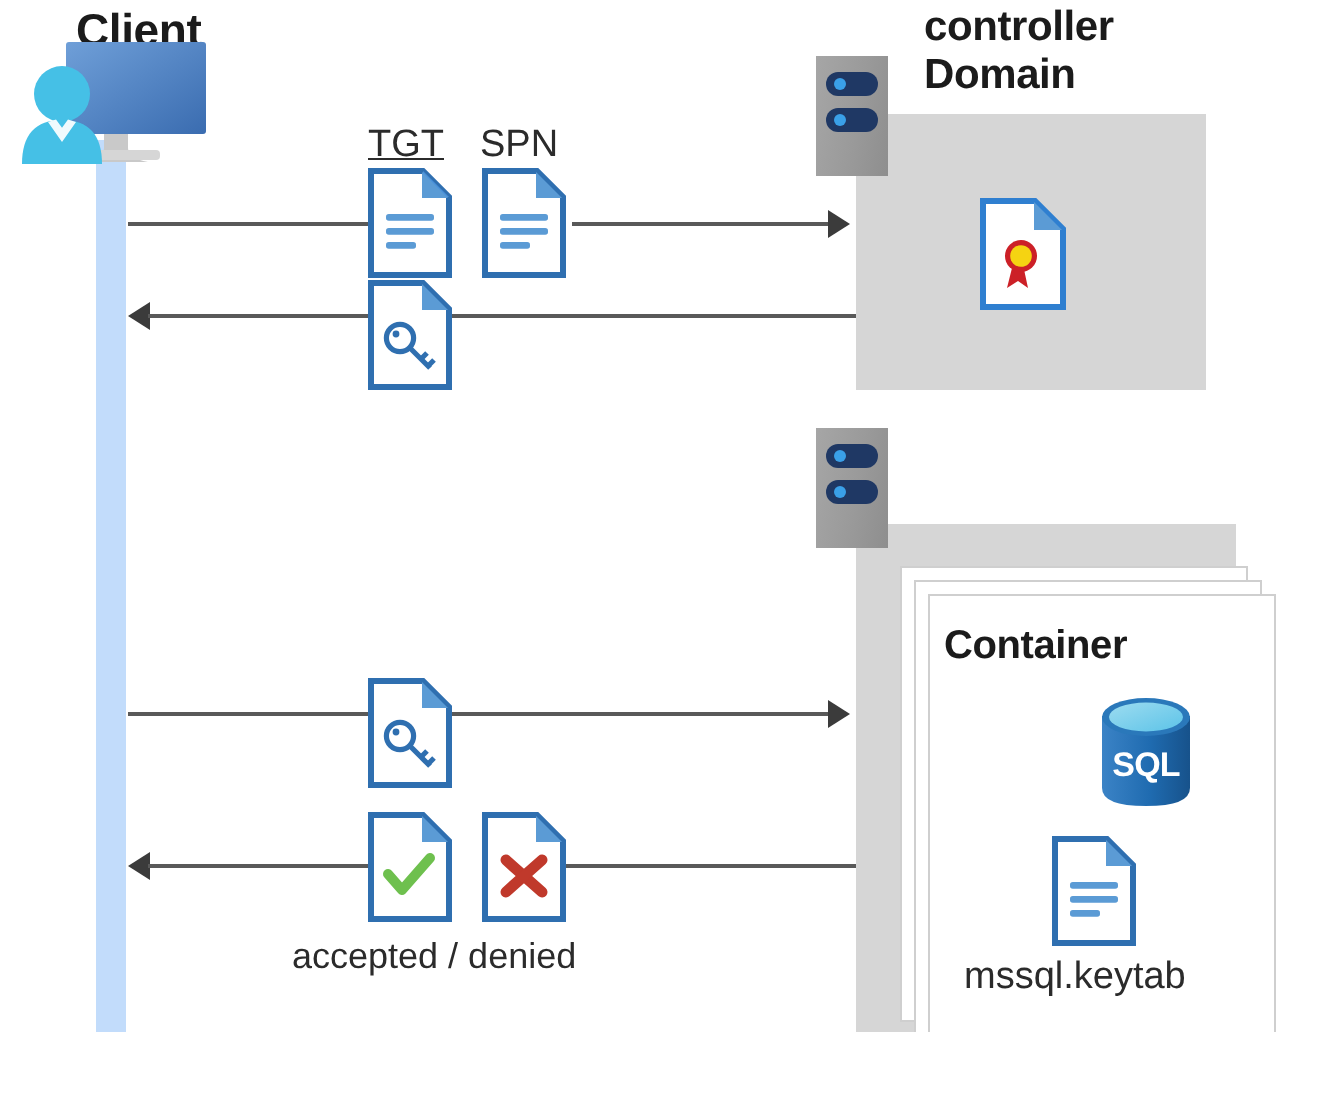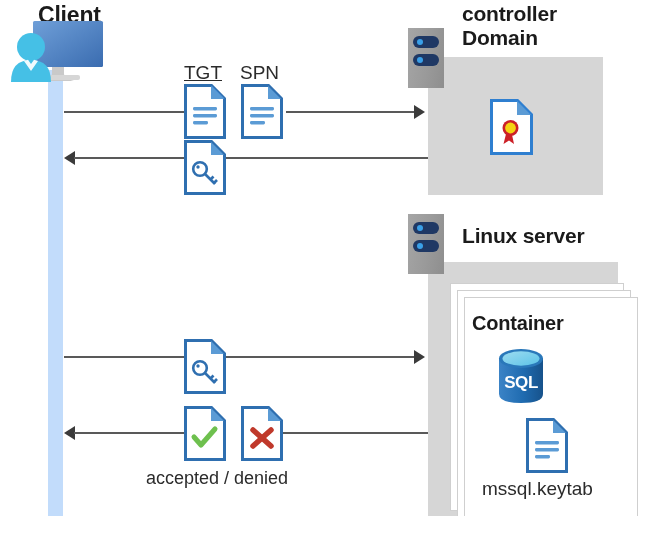--- a/index.html
+++ b/index.html
@@ -151,36 +151,35 @@
 
       <path d="M17 31 l-3.5 14 l5.5 -3.5 l5 3.5 l-3 -14 z" fill="#cc2027"></path>
 
       <circle cx="20.5" cy="29" r="8" fill="#cc2027"></circle>
       <circle cx="20.5" cy="29" r="5.4" fill="#f5d312"></circle>
     </svg>
   </div>
 
   <div class="abs panel" style="left:428px;top:262px;width:190px;height:281px;"></div>
 
-  <div class="abs ttl ttl-linux nosel" style="left:462px;top:224px;">Linux server</div>
 
   <div class="abs rack" style="left:408px;top:214px;width:36px;height:60px;">
     <div class="slot" style="left:5px;top:8px;width:26px;height:12px;"></div>
     <div class="dot" style="left:9px;top:11px;width:6px;height:6px;"></div>
     <div class="slot" style="left:5px;top:26px;width:26px;height:12px;"></div>
     <div class="dot" style="left:9px;top:29px;width:6px;height:6px;"></div>
   </div>
 
   <div class="abs card" style="left:450px;top:283px;width:172px;height:226px;"></div>
   <div class="abs card" style="left:457px;top:290px;width:172px;height:226px;"></div>
   <div class="abs card" style="left:464px;top:297px;width:172px;height:226px;"></div>
 
   <div class="abs ttl ttl-container nosel" style="left:472px;top:312px;text-align:center;">Container</div>
 
-  <div class="abs" style="left:495px;top:348px;width:52px;height:56px;">
+  <div class="abs" style="left:547px;top:348px;width:52px;height:56px;">
     <svg width="52" height="56" viewBox="0 0 52 56">
       <defs>
         <linearGradient id="sqlBody" x1="0" y1="0" x2="1" y2="0">
           <stop offset="0%" stop-color="#3b83c6"></stop>
           <stop offset="55%" stop-color="#1f6bb0"></stop>
           <stop offset="100%" stop-color="#17528b"></stop>
         </linearGradient>
         <linearGradient id="sqlTop" x1="0" y1="0" x2="1" y2="1">
           <stop offset="0%" stop-color="#9ddcf0"></stop>
           <stop offset="100%" stop-color="#5cc3e8"></stop>

